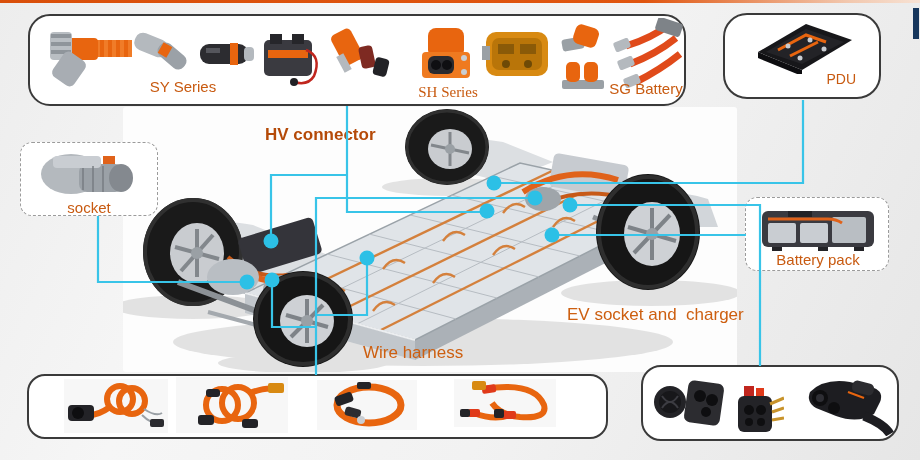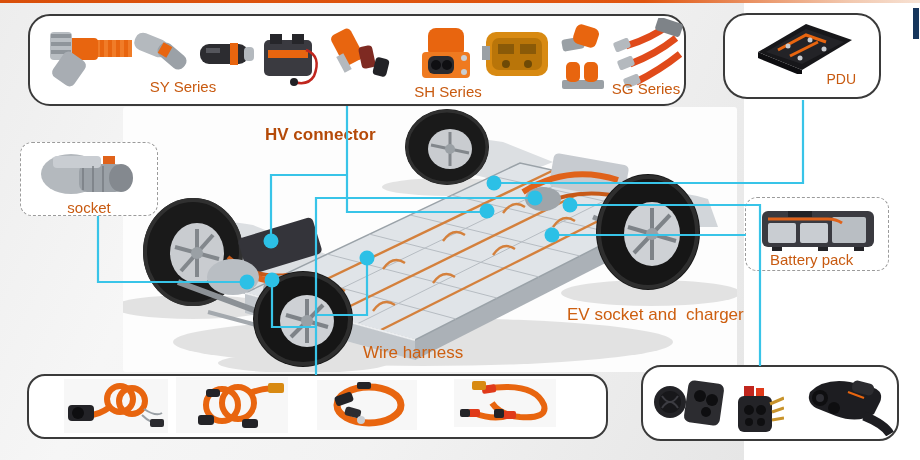--- a/index.html
+++ b/index.html
@@ -1,17 +1,17 @@
 <!DOCTYPE html>
 <html><head>
 <meta charset="utf-8">
 <style>
   html,body{margin:0;padding:0;}
   body{width:920px;height:460px;overflow:hidden;font-family:"Liberation Sans",sans-serif;}
-  #stage{position:relative;width:744px;height:460px;
+  #stage{position:relative;width:920px;height:460px;
          background:linear-gradient(115deg,#ededed 0%,#f6f6f6 28%,#f2f2f2 60%,#e6e6e6 100%);}
   #topbar{position:absolute;left:0;top:0;width:920px;height:3px;
           background:linear-gradient(90deg,#d94f0a 0%,#e0550f 70%,#f2c7ad 92%,#f7e2d4 100%);}
   #corner-mark{position:absolute;left:913px;top:8px;width:6px;height:31px;background:#16365c;}
   .box{position:absolute;background:#fff;box-sizing:border-box;}
   .box.solid{border:2.5px solid #3a3a3a;border-radius:20px;}
   .box.dashed{border:1.6px dashed #9b9b9b;border-radius:12px;}
   .label{position:absolute;color:#c85a10;line-height:1.1;white-space:pre;}
   .series{font-size:15px;}
   .lbl-hv{font-size:17px;font-weight:bold;color:#b54a08;}
@@ -220,22 +220,22 @@
         <path d="M80,36 q-20,16 -44,28"></path>
     </g>
     <rect x="56" y="2" width="26" height="14" rx="3" fill="#7e8388" transform="rotate(18 69 9)"></rect>
     <g fill="#b4b9be">
       <rect x="14" y="22" width="16" height="10" rx="2" transform="rotate(-22 22 27)"></rect>
       <rect x="18" y="40" width="16" height="10" rx="2" transform="rotate(-22 26 45)"></rect>
       <rect x="24" y="58" width="16" height="10" rx="2" transform="rotate(-22 32 63)"></rect>
     </g>
   </svg>
   <div class="label series" style="left:132px;top:79px;width:102px;text-align:center;">SY Series</div>
-  <div class="label series" style="left:398px;top:84px;width:100px;text-align:center;">SH Series</div>
-  <div class="label series" style="left:596px;top:81px;width:100px;text-align:center;">SG Series</div>
+  <div class="label series" style="left:398px;top:84px;width:100px;text-align:center;font-family:Liberation Serif, serif;">SH Series</div>
+  <div class="label series" style="left:596px;top:81px;width:100px;text-align:center;">SG Battery</div>
 
   <div class="box solid" style="left:723px;top:13px;width:158px;height:86px;border-radius:24px;"></div>
   <svg class="thumb" style="left:748px;top:18px;" width="110" height="56">
     <polygon points="10,34 58,6 104,22 54,52" fill="#17171a"></polygon>
     <polygon points="18,34 58,11 96,24 54,46" fill="#232327"></polygon>
     <g stroke="#e8650f" stroke-width="3" fill="none">
       <path d="M30,32 L58,17 78,24"></path>
         <path d="M42,38 L70,24"></path>
     </g>
     <g fill="#c9cdd2">
@@ -270,21 +270,21 @@
     <rect x="42" y="20" width="28" height="20" rx="2" fill="#c9cdd2"></rect>
     <rect x="74" y="14" width="34" height="26" rx="2" fill="#b9bec3"></rect>
     <path d="M10,16 h60 q8,0 14,4" stroke="#e0621a" stroke-width="3" fill="none"></path>
     <rect x="30" y="8" width="24" height="6" fill="#232327"></rect>
     <g fill="#232327">
         <rect x="14" y="44" width="10" height="4"></rect>
         <rect x="60" y="44" width="10" height="4"></rect>
         <rect x="96" y="44" width="10" height="4"></rect>
       </g>
   </svg>
-  <div class="label lbl-small" style="left:770px;top:252px;width:96px;text-align:left;">Battery pack</div>
+  <div class="label lbl-small" style="left:770px;top:252px;width:96px;text-align:center;">Battery pack</div>
 
   <div class="box solid" style="left:27px;top:374px;width:581px;height:65px;border-radius:18px;"></div>
   <svg class="thumb" style="left:64px;top:379px;" width="104" height="54">
     <rect x="0" y="0" width="104" height="54" fill="#f7f7f7"></rect>
     <g stroke="#e8650f" stroke-width="6" fill="none">
       <circle cx="56" cy="20" r="13"></circle>
         <circle cx="68" cy="22" r="13"></circle>
       <path d="M46,28 q-14,10 -26,8"></path>
     </g>
     <rect x="4" y="26" width="26" height="16" rx="4" fill="#232327"></rect>

